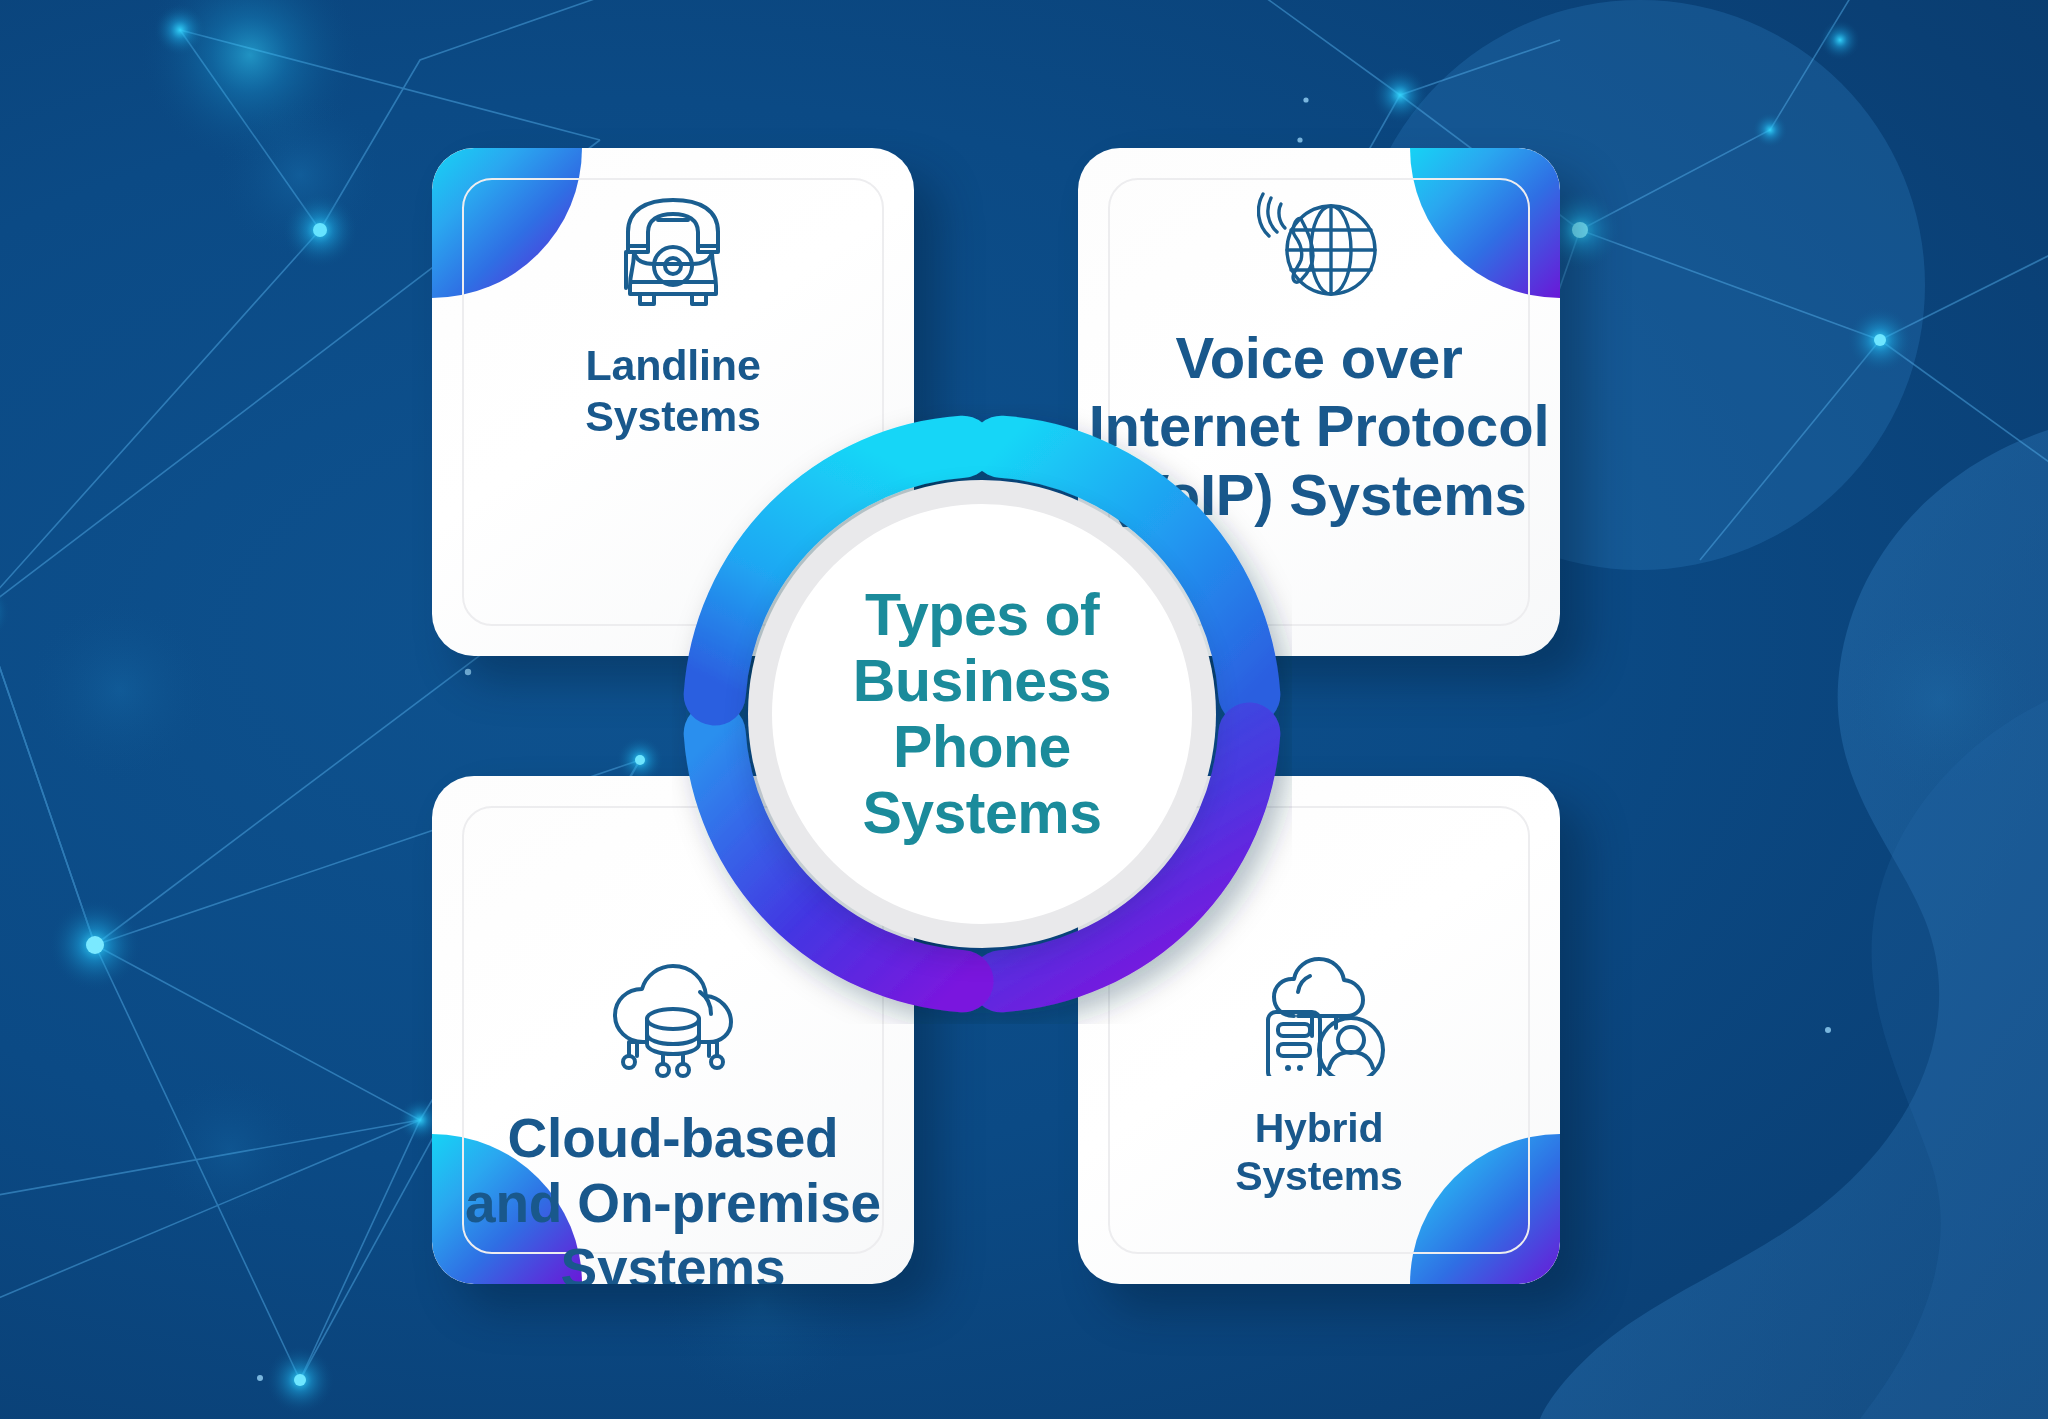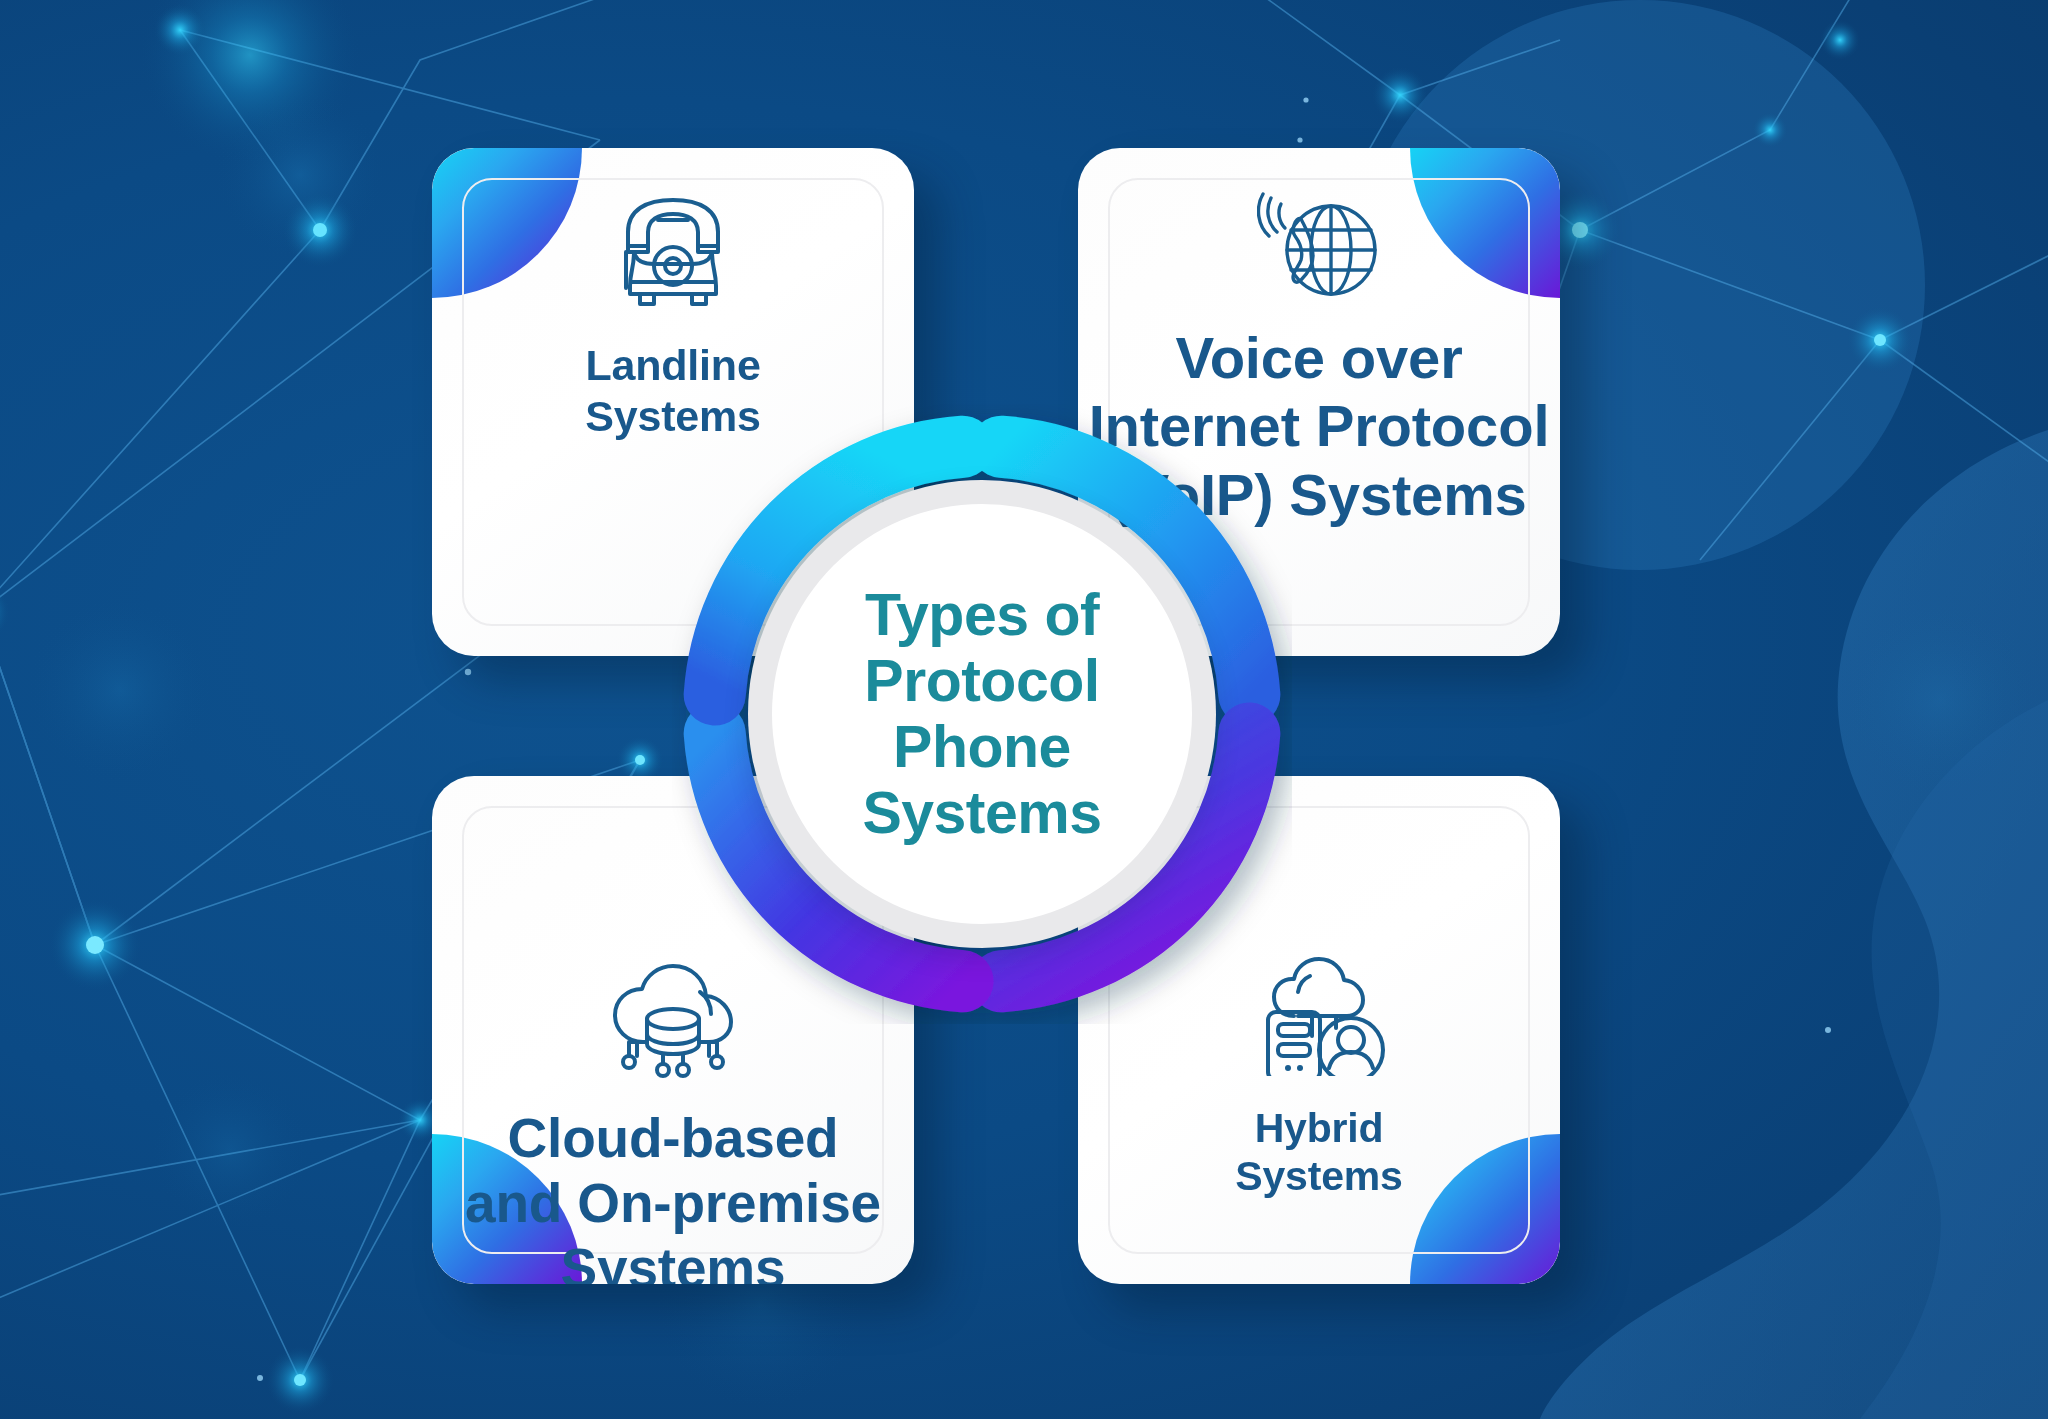--- a/index.html
+++ b/index.html
@@ -363,20 +363,20 @@
 
         <path stroke="url(#segBL)" d="M 290.6 577.3 A 267 267 0 0 1 42.7 329.4"></path>
 
         <path stroke="url(#segTL)" d="M 42.7 290.6 A 267 267 0 0 1 290.6 42.7"></path>
       </g>
     </svg>
 
     <div id="hub">
       <div id="hub-inner">
         <div id="hub-title">Types of
-Protocol
+Business
 Phone
 Systems</div>
       </div>
     </div>
   </div>
 
 </div>
 
 </body></html>

